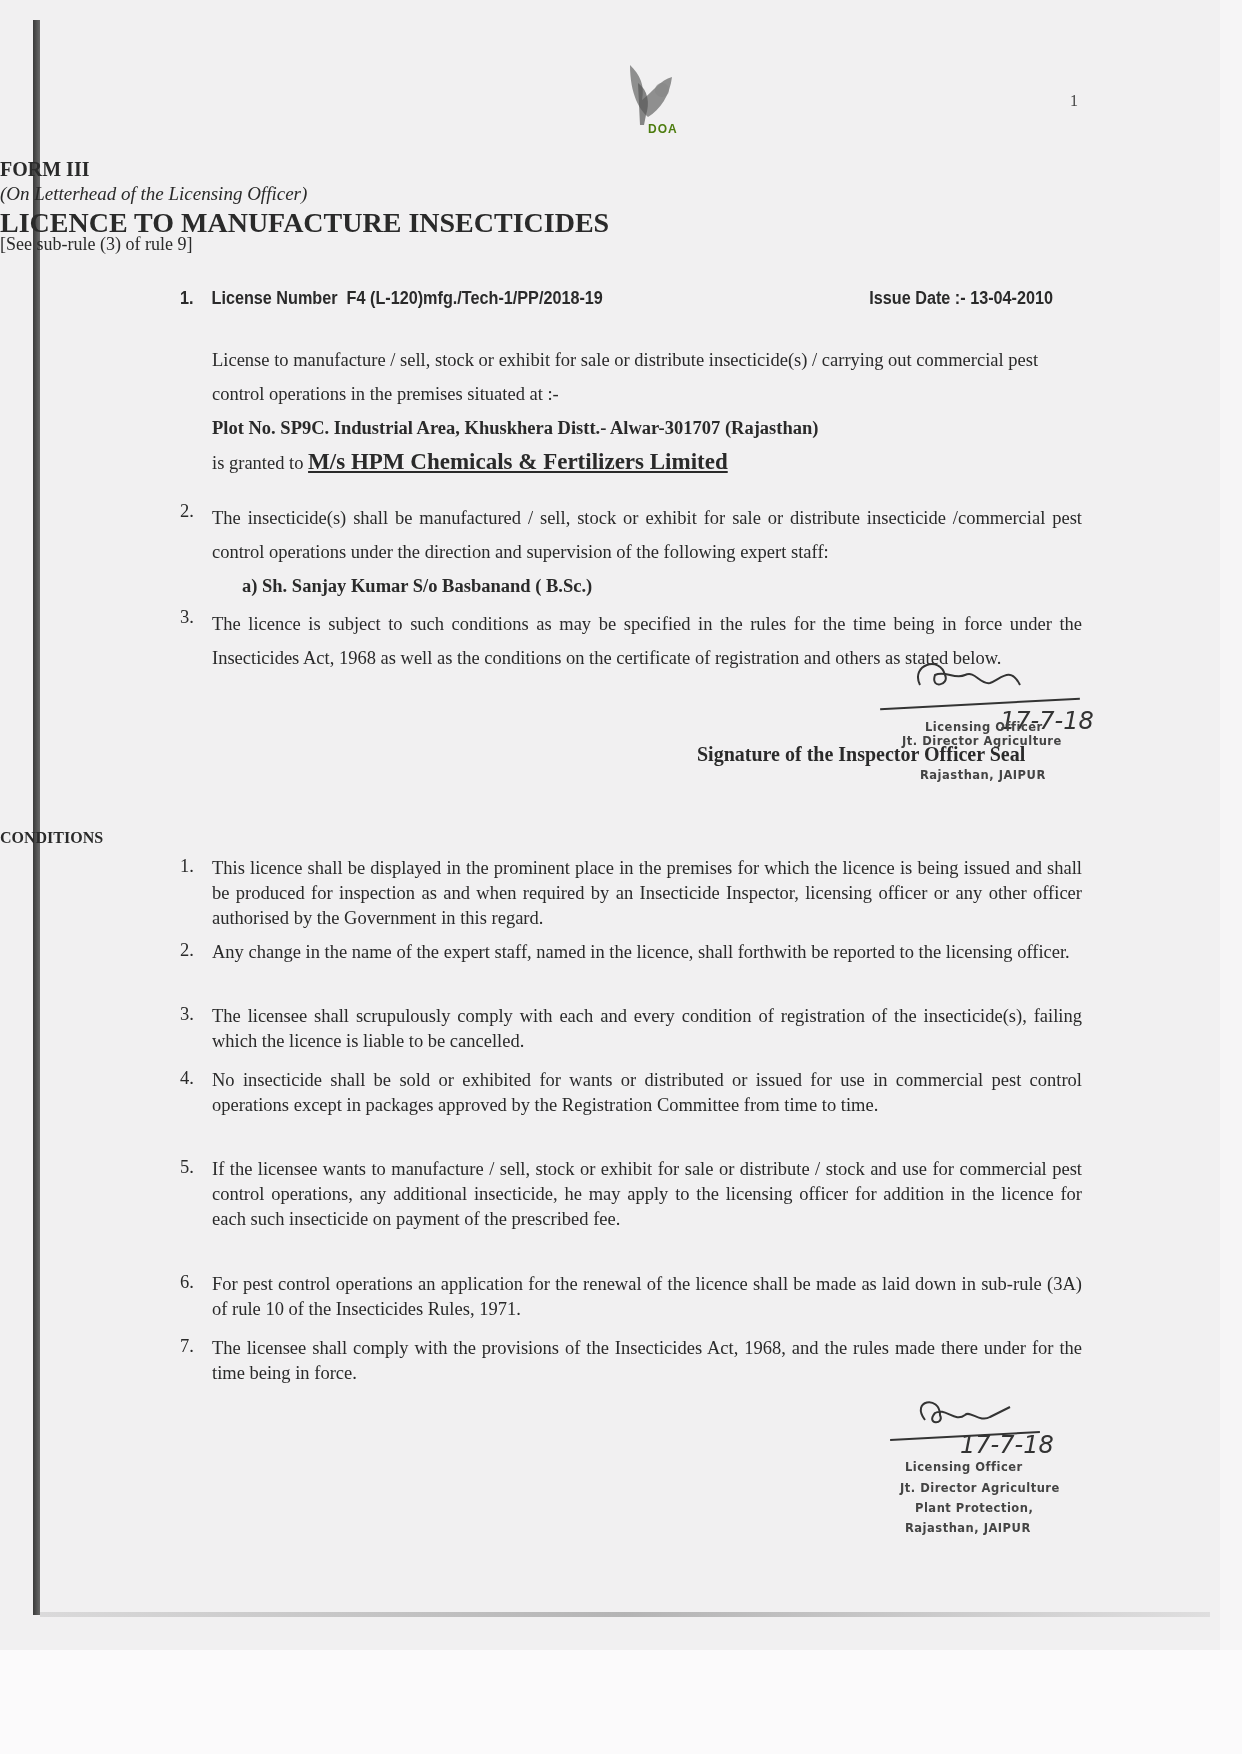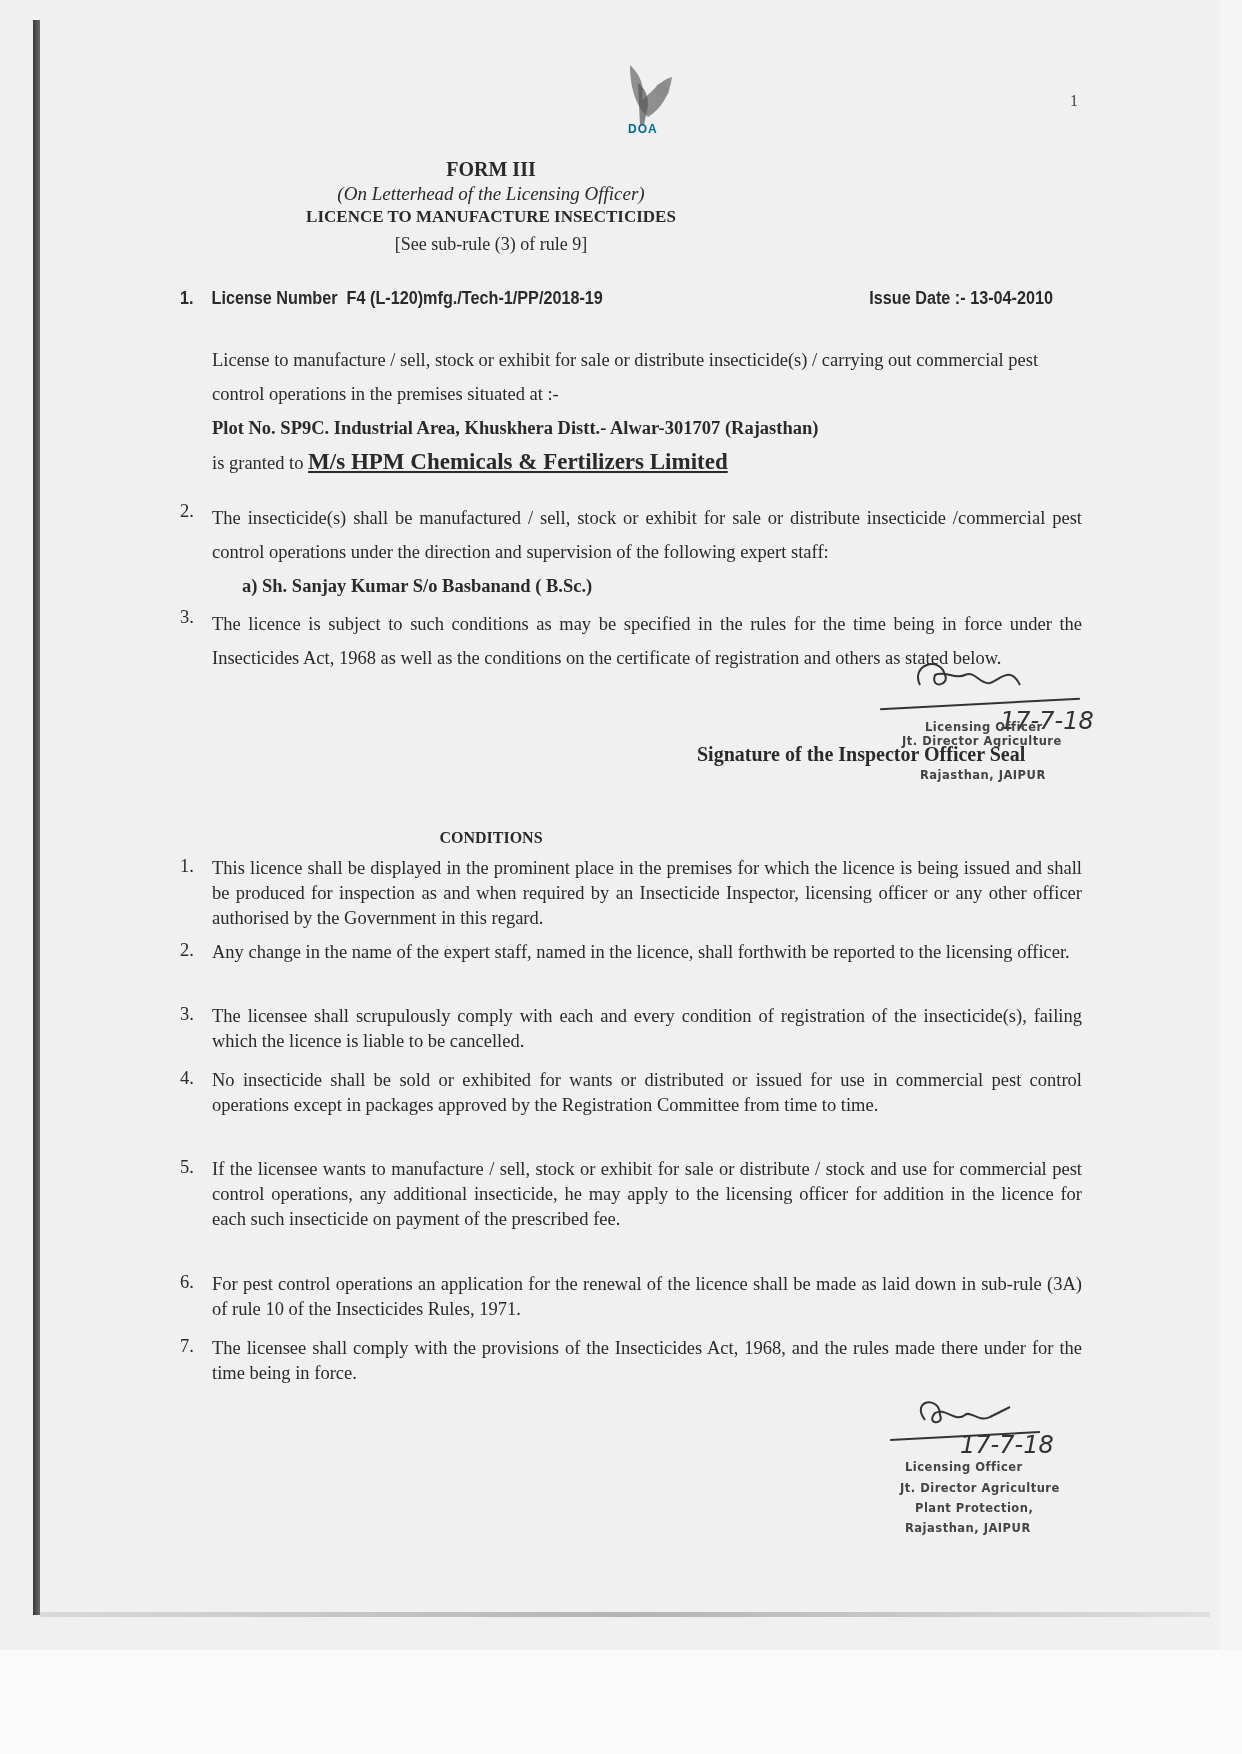--- a/index.html
+++ b/index.html
@@ -21,29 +21,29 @@
     background:linear-gradient(90deg,#3a3a3a,#6a6a6a);
   }
   .bottom-rule {
     position:absolute; left:40px; top:1612px; width:1170px; height:5px;
     background:linear-gradient(90deg, rgba(150,150,150,0.25), rgba(120,120,120,0.5), rgba(150,150,150,0.2));
   }
   .logo {
     position:absolute; left:600px; top:55px; width:100px; height:85px;
   }
   .logo-text {
-    position:absolute; left:628px; top:122px; font-family:"Liberation Sans",sans-serif;
-    font-weight:bold; font-size:12px; color:#0369a1; letter-spacing:1px;
+    position:absolute; left:648px; top:122px; font-family:"Liberation Sans",sans-serif;
+    font-weight:bold; font-size:12px; color:#4d7c0f; letter-spacing:1px;
   }
   .page-num { position:absolute; left:1070px; top:92px; font-size:16px; color:#444; }
 
-  .center { position:absolute; left:0; width:982px; text-align:center; }
+  .center { position:absolute; left:0; width:982px; text-align:left; }
   .form-title { top:158px; font-size:20px; font-weight:bold; }
   .subtitle { top:183px; font-size:19px; font-style:italic; }
-  .main-title { top:207px; font-size:17px; font-weight:bold; }
+  .main-title { top:207px; font-size:28px; font-weight:bold; }
   .rule-ref { top:234px; font-size:18px; }
 
   .lic-row {
     position:absolute; left:180px; top:288px; width:880px; font-size:18px;
     font-weight:bold; font-family:"Liberation Sans",sans-serif; transform:scaleX(0.9); transform-origin:left;
     display:flex; justify-content:space-between;
   }
   .lic-row .date { margin-right:-90px; }
 
   .para { position:absolute; font-size:18.5px; line-height:34px; }

